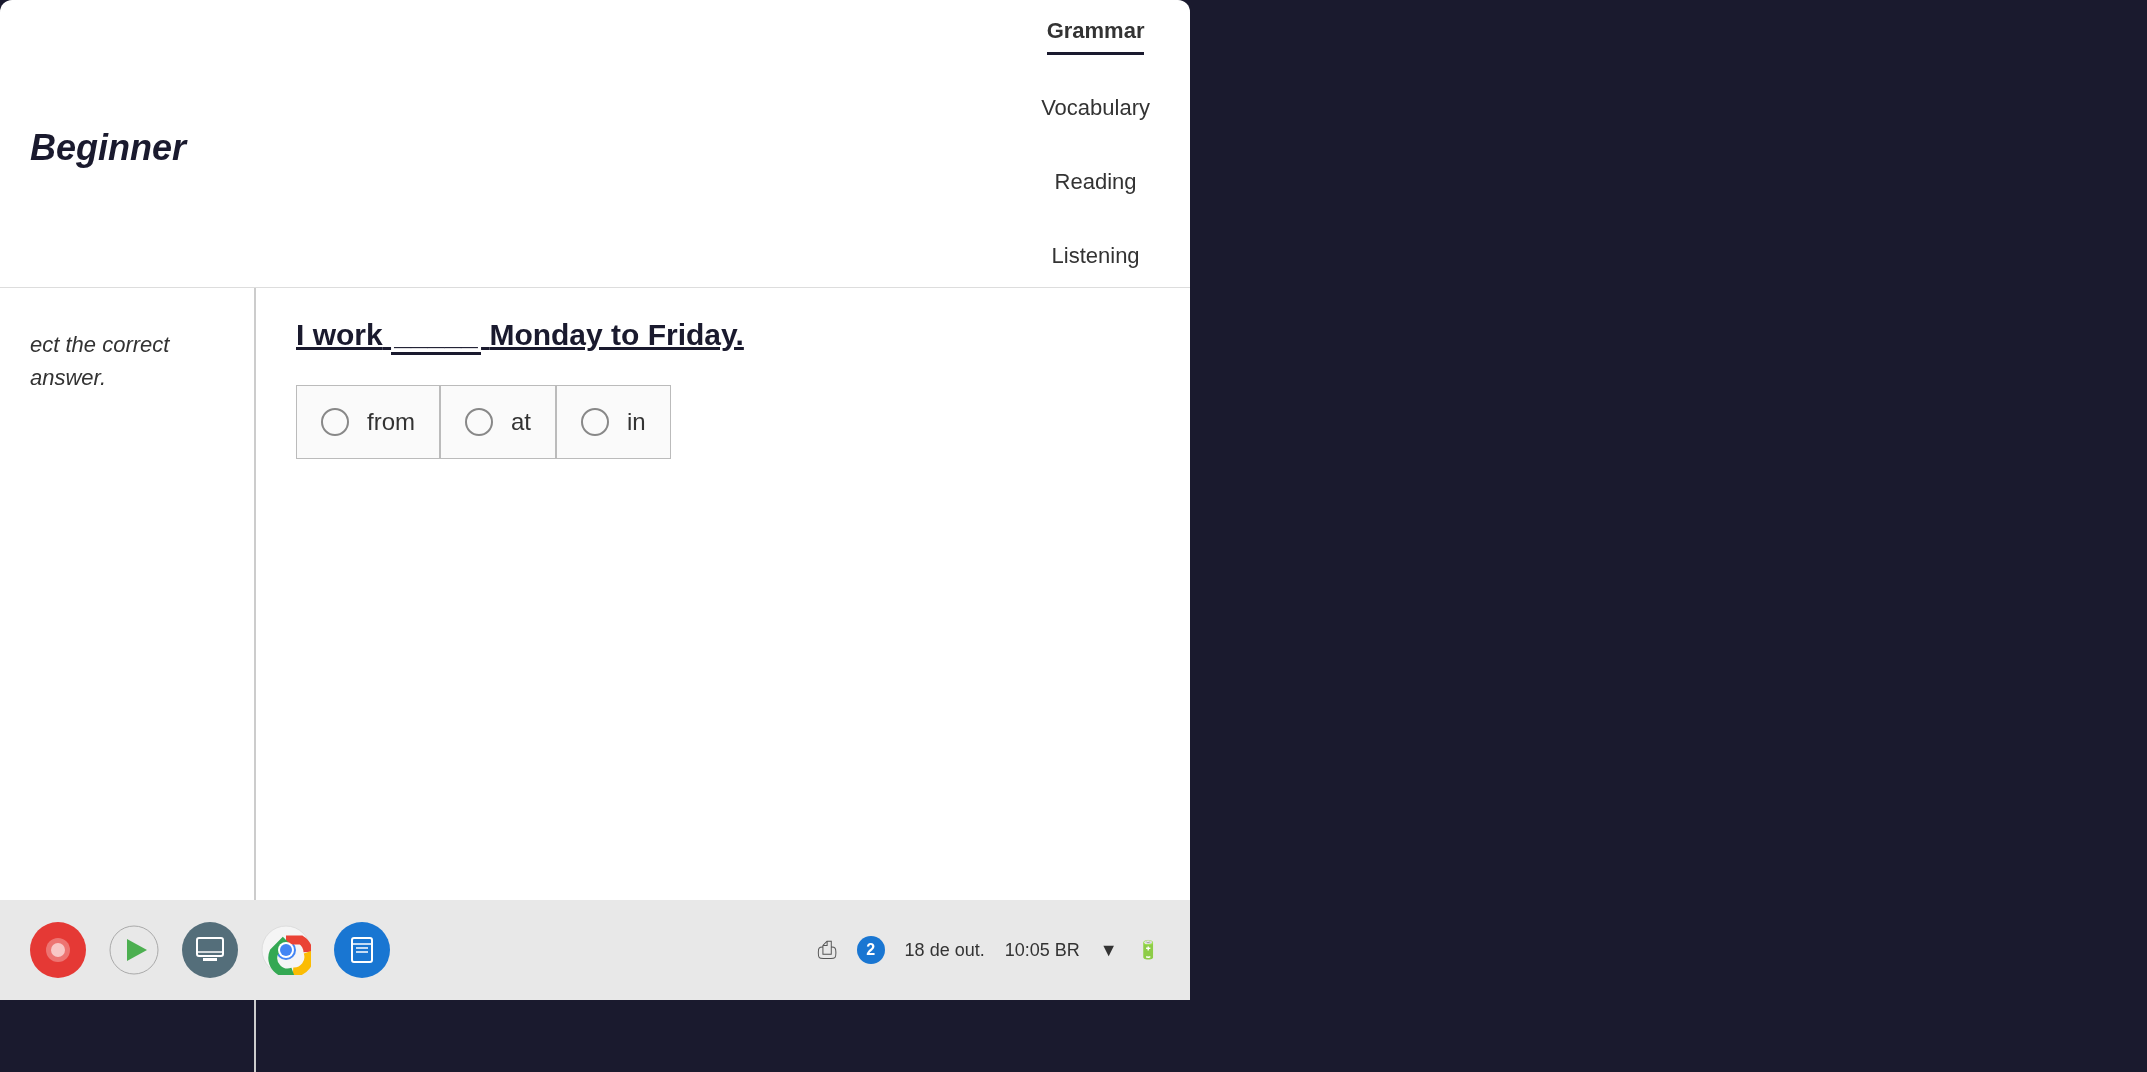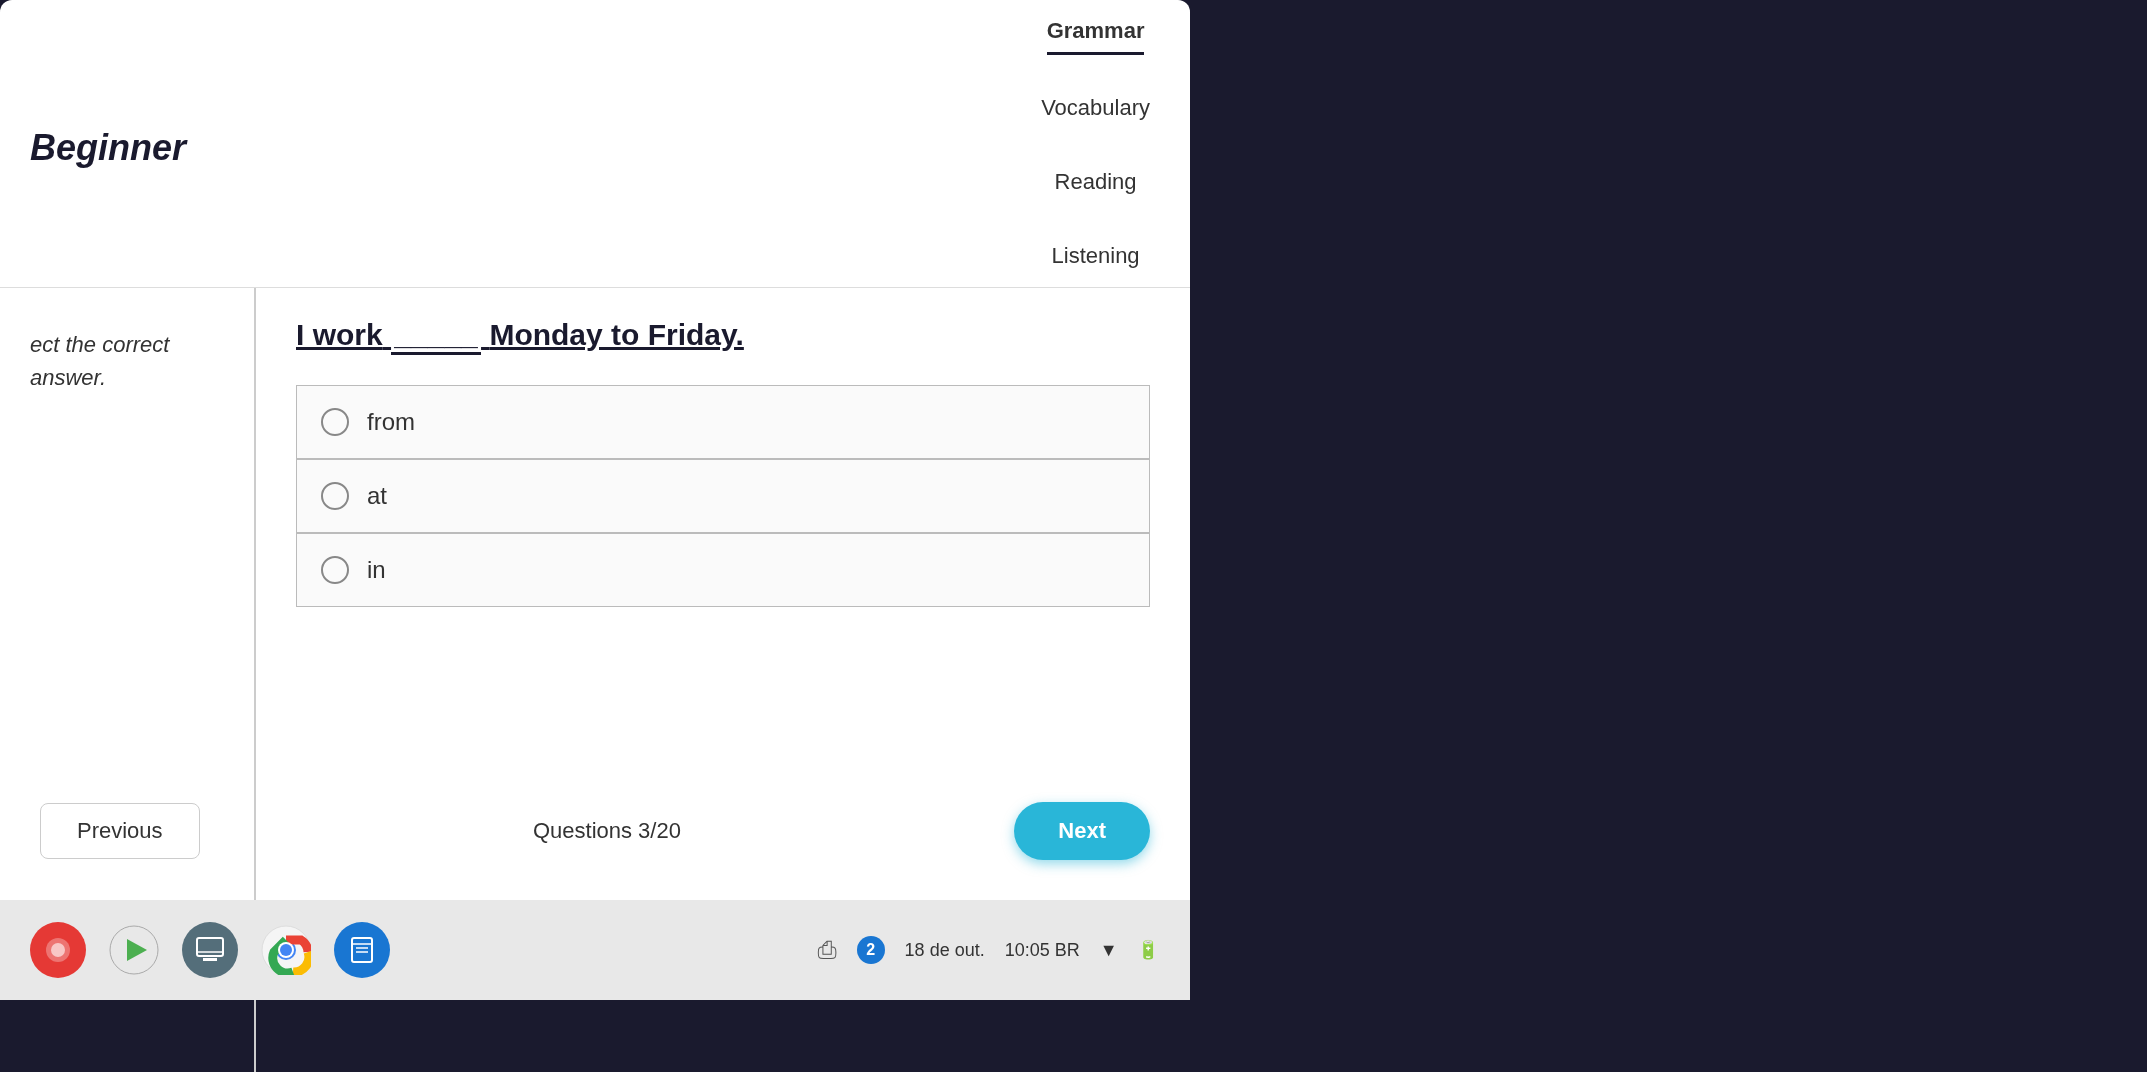--- a/index.html
+++ b/index.html
@@ -89,21 +89,21 @@
     .question-text {
       font-size: 30px;
       font-weight: bold;
       color: #1a1a2e;
       margin-bottom: 30px;
       text-decoration: underline;
     }
 
     .options-list {
       display: flex;
-      flex-direction: column;
+      flex-direction: row;
       gap: 0;
     }
 
     .option-item {
       display: flex;
       align-items: center;
       gap: 18px;
       padding: 22px 24px;
       border: 1px solid #bbb;
       background: #fafafa;
@@ -268,25 +268,20 @@
           <span>at</span>
         </div>
         <div class="option-item">
           <div class="radio-circle"></div>
           <span>in</span>
         </div>
       </div>
     </div>
   </div>
 
-  <div class="footer">
-    <button class="prev-button">Previous</button>
-    <span class="questions-count">Questions 3/20</span>
-    <button class="next-button">Next</button>
-  </div>
 
   <div class="taskbar">
     <div class="taskbar-apps">
       <div class="app-icon red">
         <svg width="30" height="30" viewBox="0 0 30 30" fill="none">
           <circle cx="15" cy="15" r="12" fill="white" opacity="0.3"></circle>
           <circle cx="15" cy="15" r="7" fill="white" opacity="0.6"></circle>
         </svg>
       </div>
       <div class="app-icon" style="background: transparent;">

